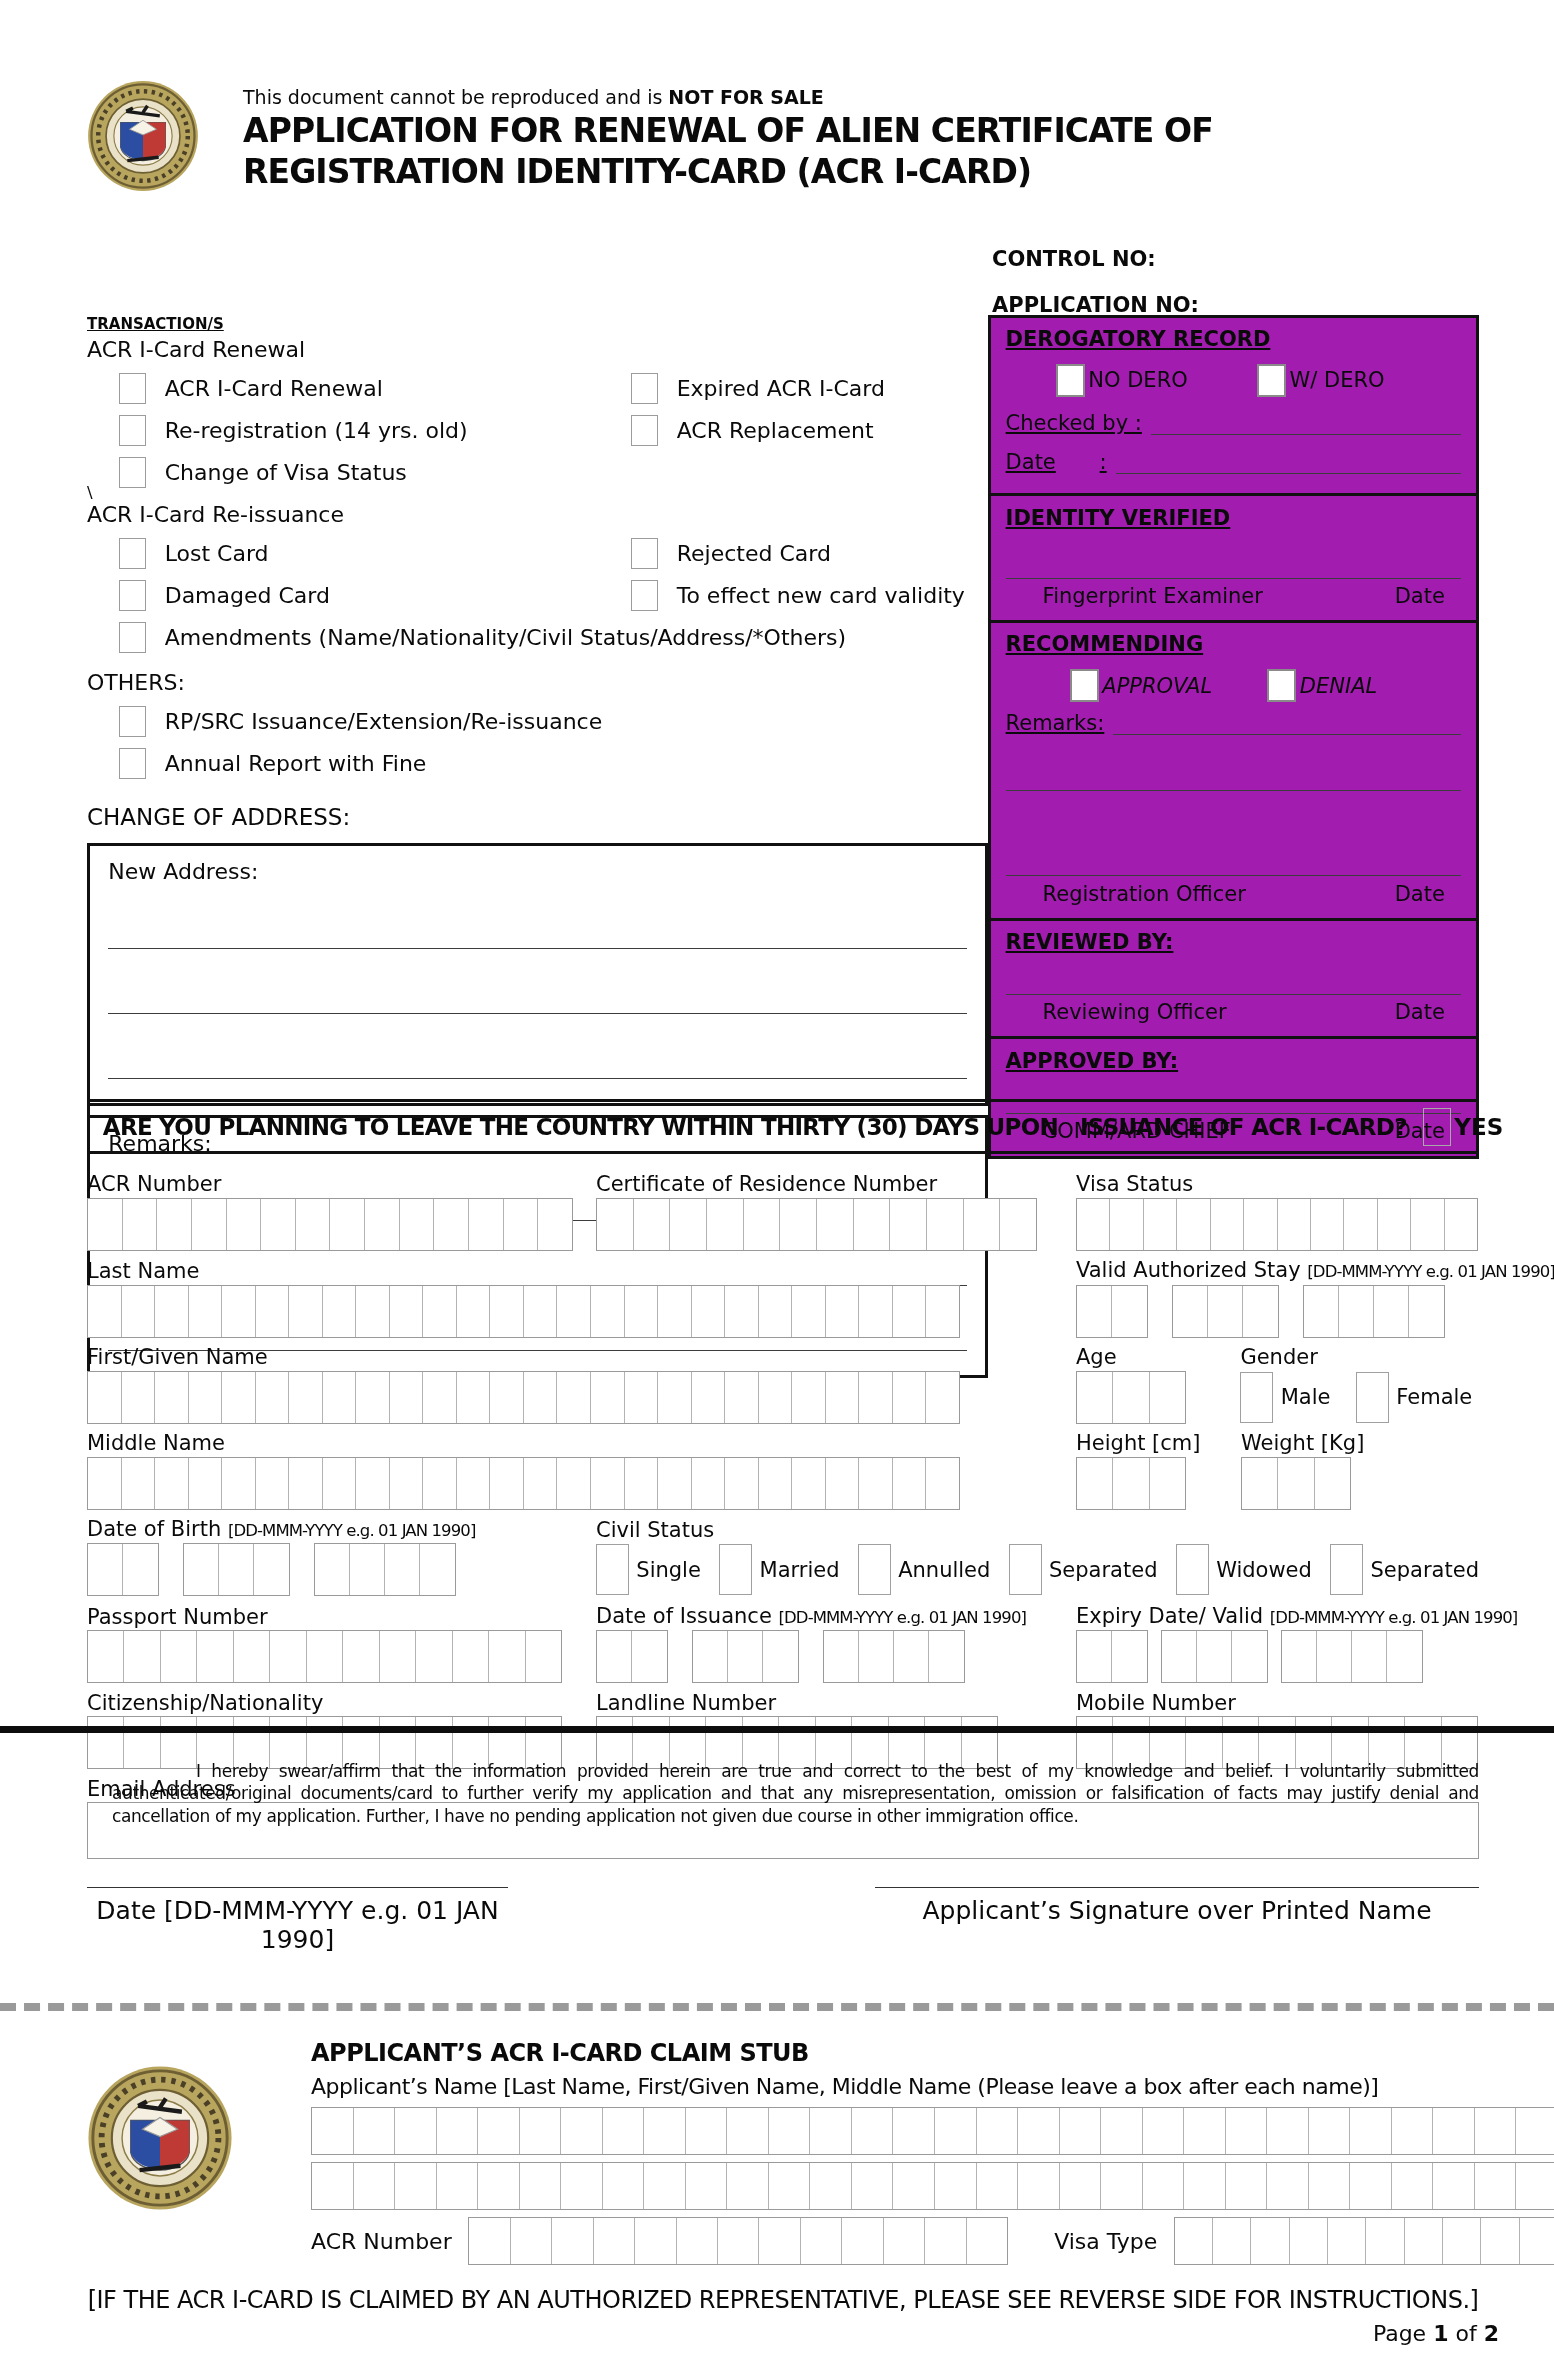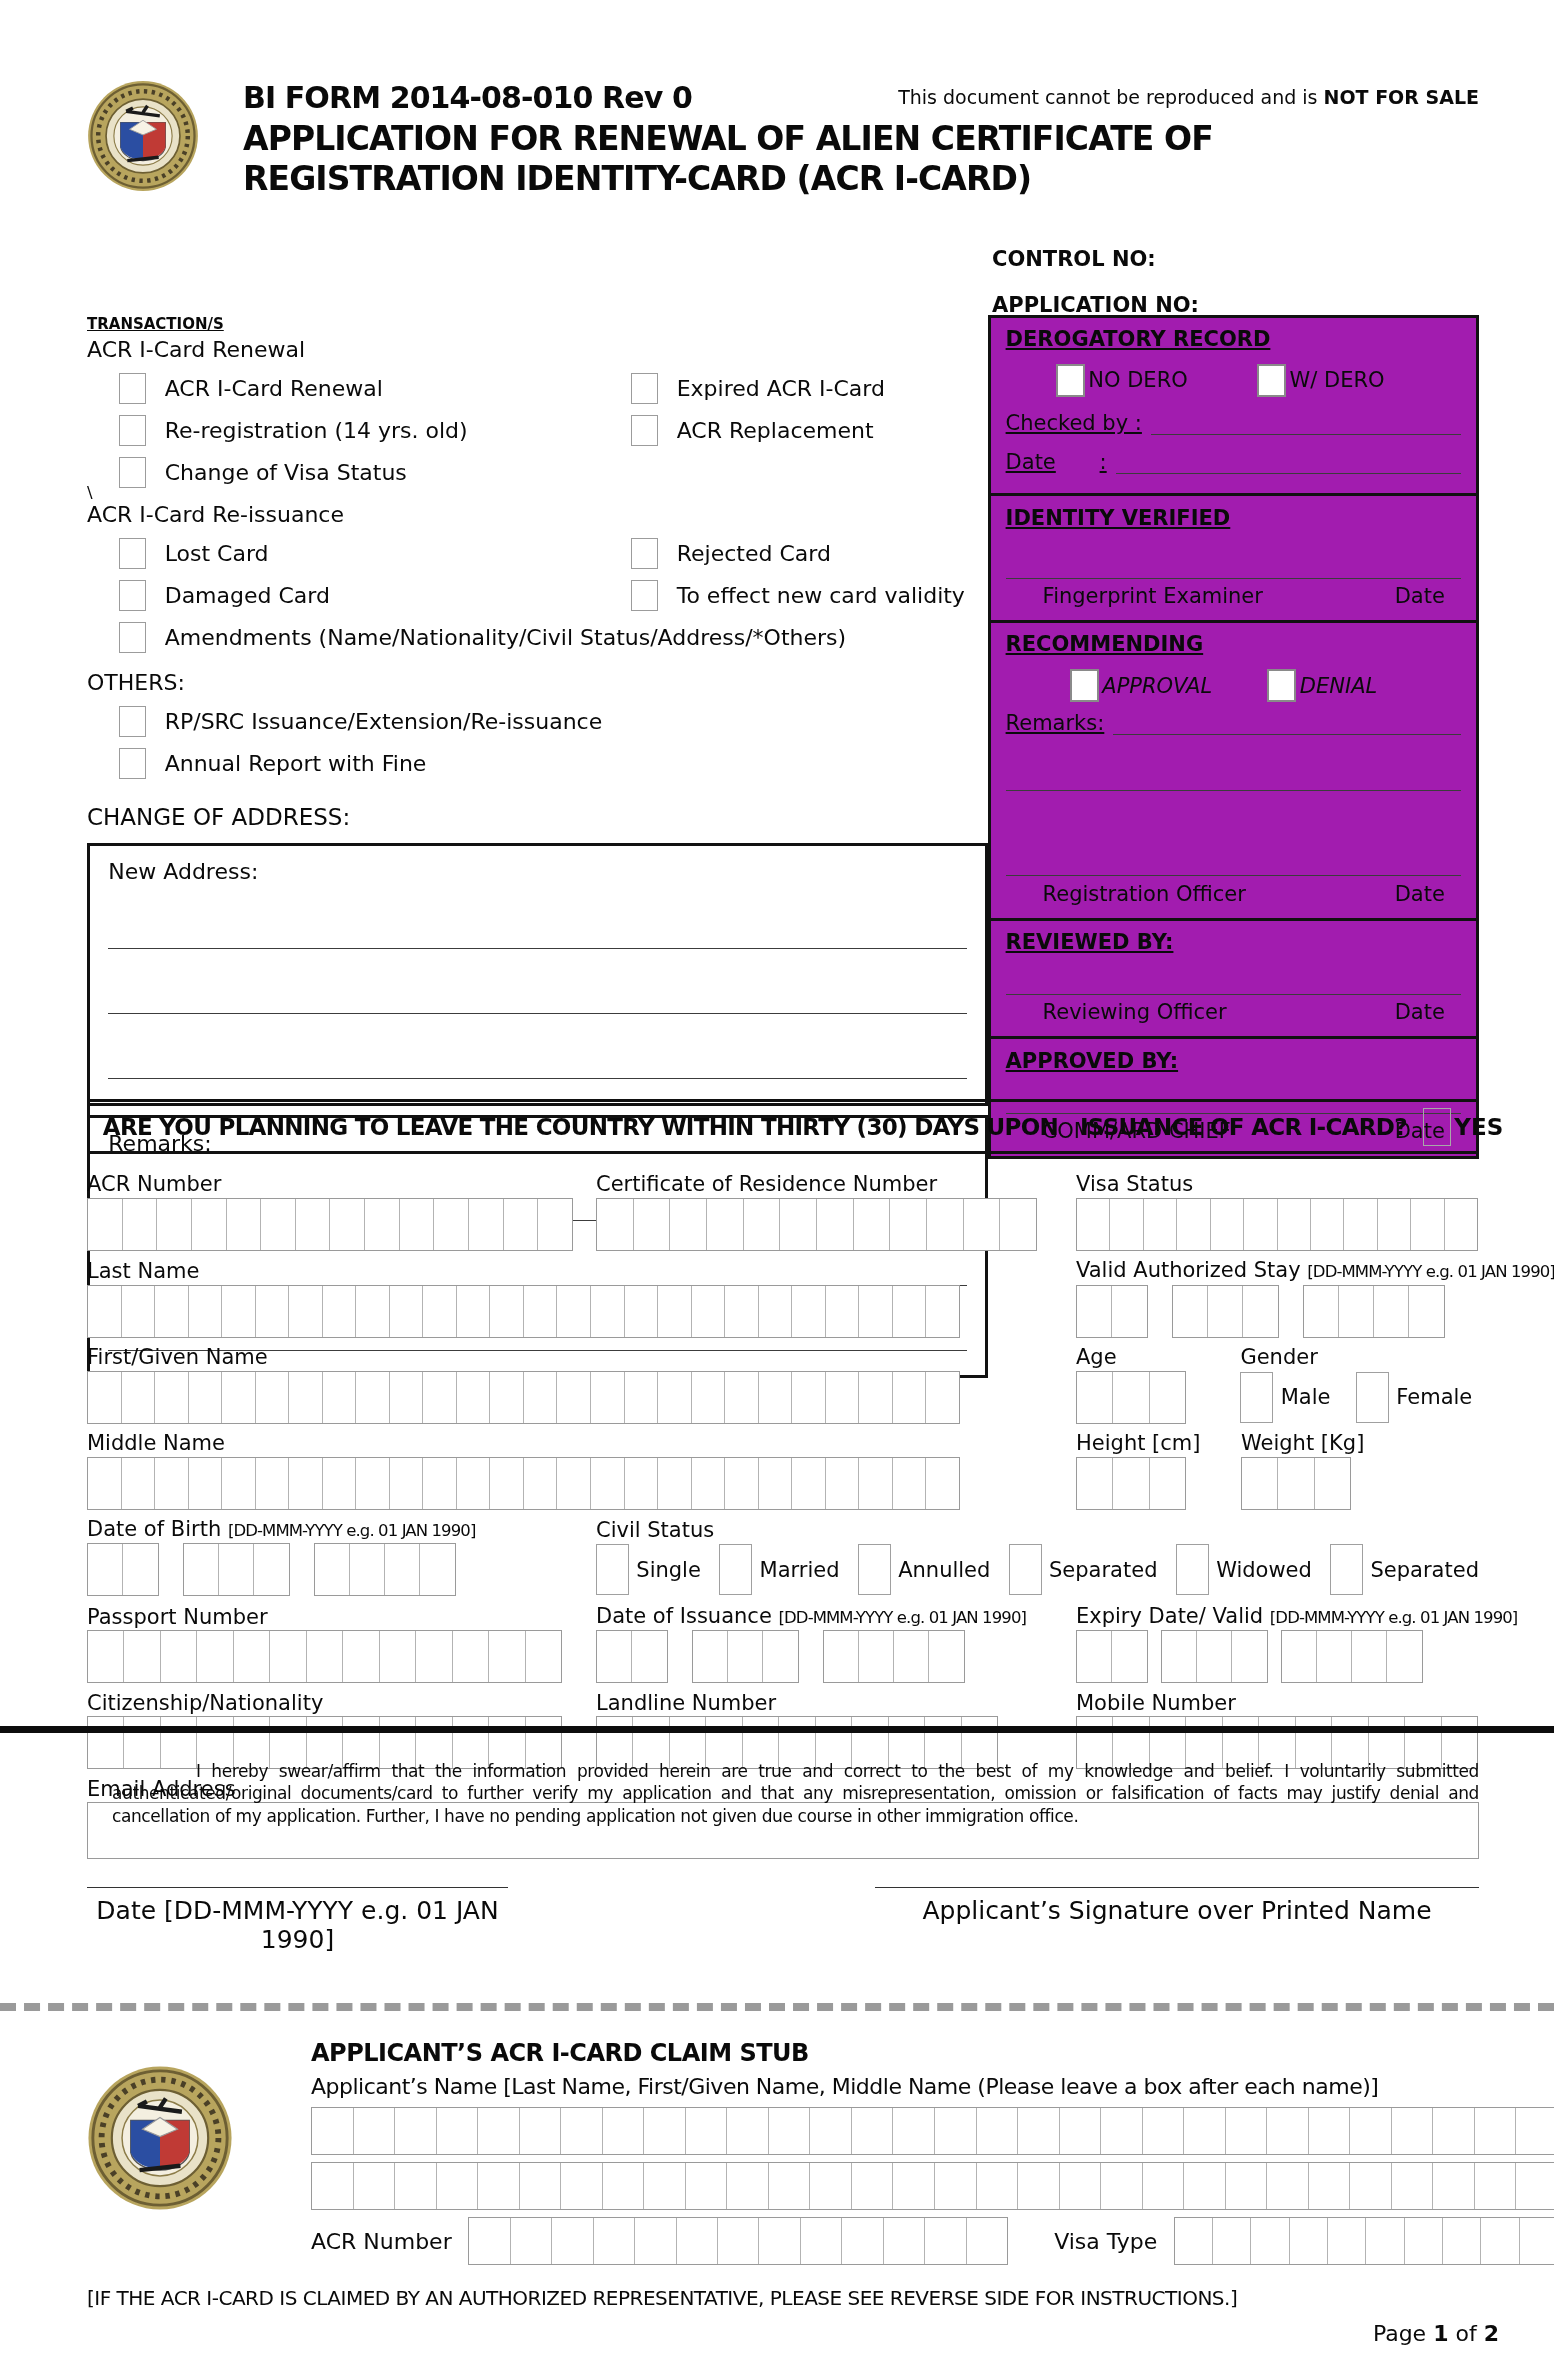--- a/index.html
+++ b/index.html
@@ -99,21 +99,21 @@
 
   
   .stub { display:flex; }
   .stub-body { margin-left:78px; flex:1; }
   .stub-h { font-size:24px; font-weight:bold; letter-spacing:-0.5px; }
   .stub-namelab { font-size:22px; margin-top:7.3px; letter-spacing:-0.5px; }
   .stub .cells { height:48px; margin-top:7.3px; }
   .stub-acrrow { display:flex; align-items:center; margin-top:7.3px; }
   .stub-acrrow .alab { font-size:22px; white-space:nowrap; }
   .stub-acrrow .cells { margin-top:0; }
-  .note { font-size:20px; letter-spacing:-0.5px; }
+  .note { text-align:center; font-size:24px; letter-spacing:-0.5px; }
   .pageno { position:absolute; right:55px; font-size:22px; }
   .pageno b { font-weight:bold; }
 </style>
 </head>
 <body>
 
 <div class="page">
 
   <div class="content hdr">
     <div class="seal">
@@ -126,21 +126,20 @@
         <path d="M30 38 h40 v22 a20 14 0 0 1 -20 12 a20 14 0 0 1 -20 -12 Z" fill="#ffffff" stroke="#555" stroke-width="1"></path>
         <path d="M30 38 h20 v33 a20 14 0 0 1 -20 -11 Z" fill="#2b4ea2"></path>
         <path d="M50 38 h20 v22 a20 14 0 0 1 -20 11 Z" fill="#c03a35"></path>
         <path d="M38 44 l12 -8 l12 8 l-12 5 Z" fill="#f7f3e6" stroke="#999" stroke-width="0.8"></path>
         <path d="M35 28 l30 4 m-30 -4 l6 -3 m9 4 l4 -6" stroke="#1a1a1a" stroke-width="3" fill="none"></path>
         <path d="M36 72 l28 -3" stroke="#1a1a1a" stroke-width="3" fill="none"></path>
       </svg>
     </div>
     <div class="hdr-text">
       <div class="hdr-row1">
-        <div class="form-no">BI FORM 2014-08-010 Rev 0</div>
         <div class="nfs"><span>This document cannot be reproduced and is </span><b>NOT FOR SALE</b></div>
       </div>
       <div class="title">
         <div>APPLICATION FOR RENEWAL OF ALIEN CERTIFICATE OF</div>
         <div>REGISTRATION IDENTITY-CARD (ACR I-CARD)</div>
       </div>
     </div>
   </div>
 
   <div class="ctrl">

